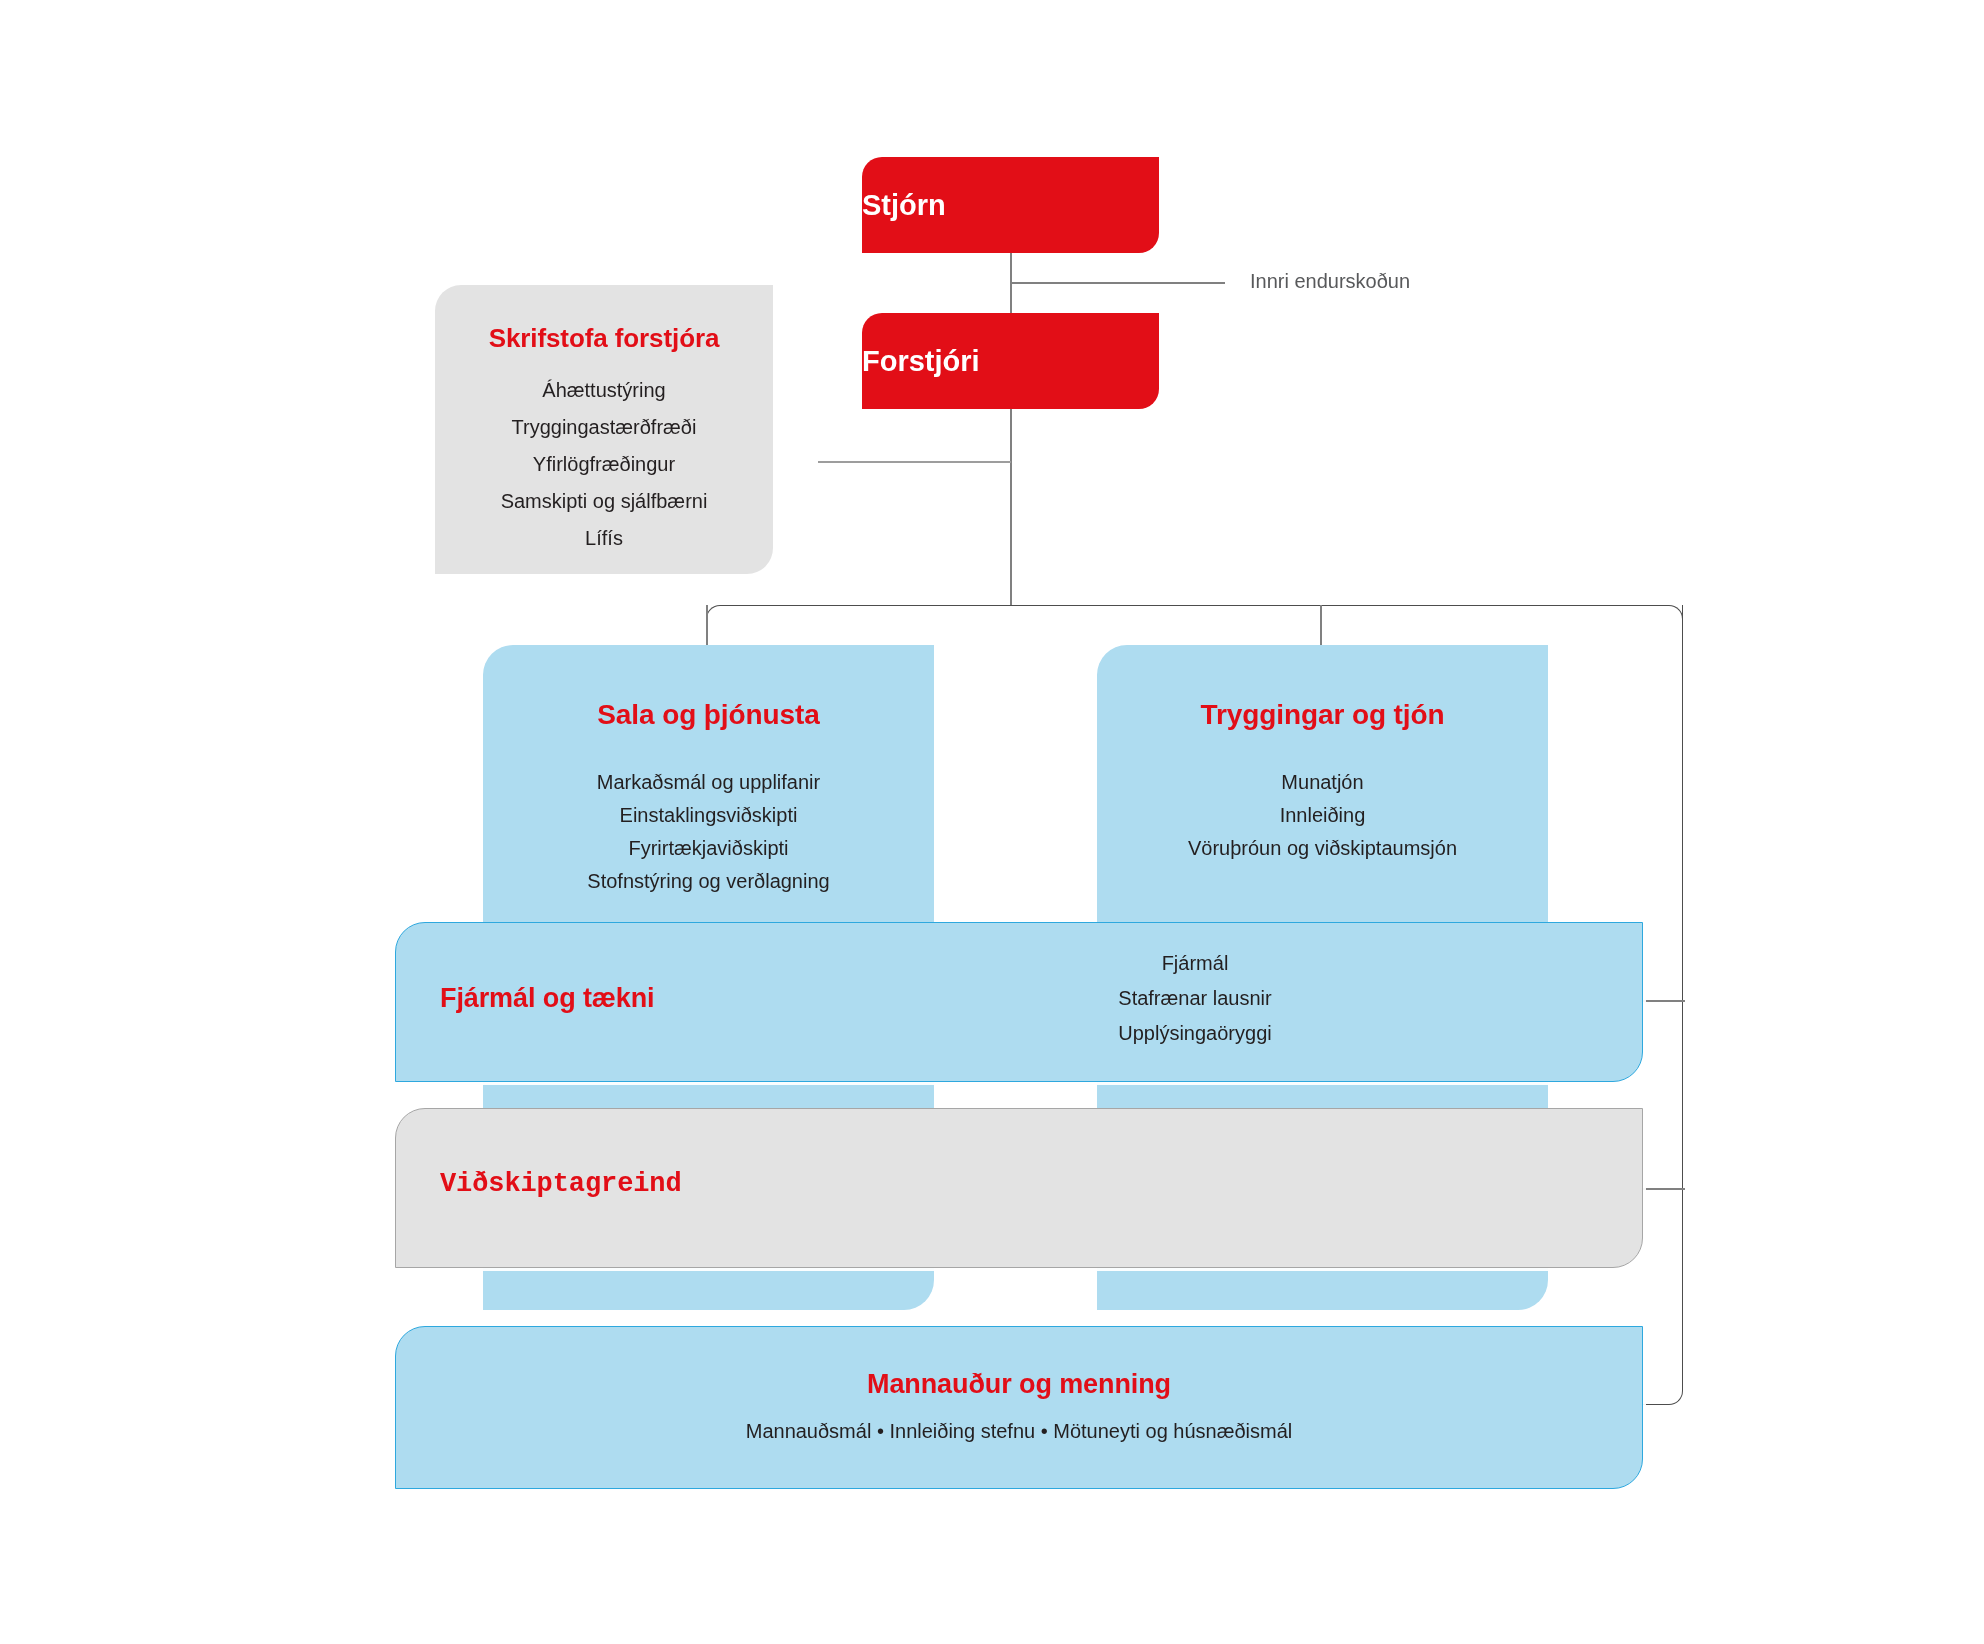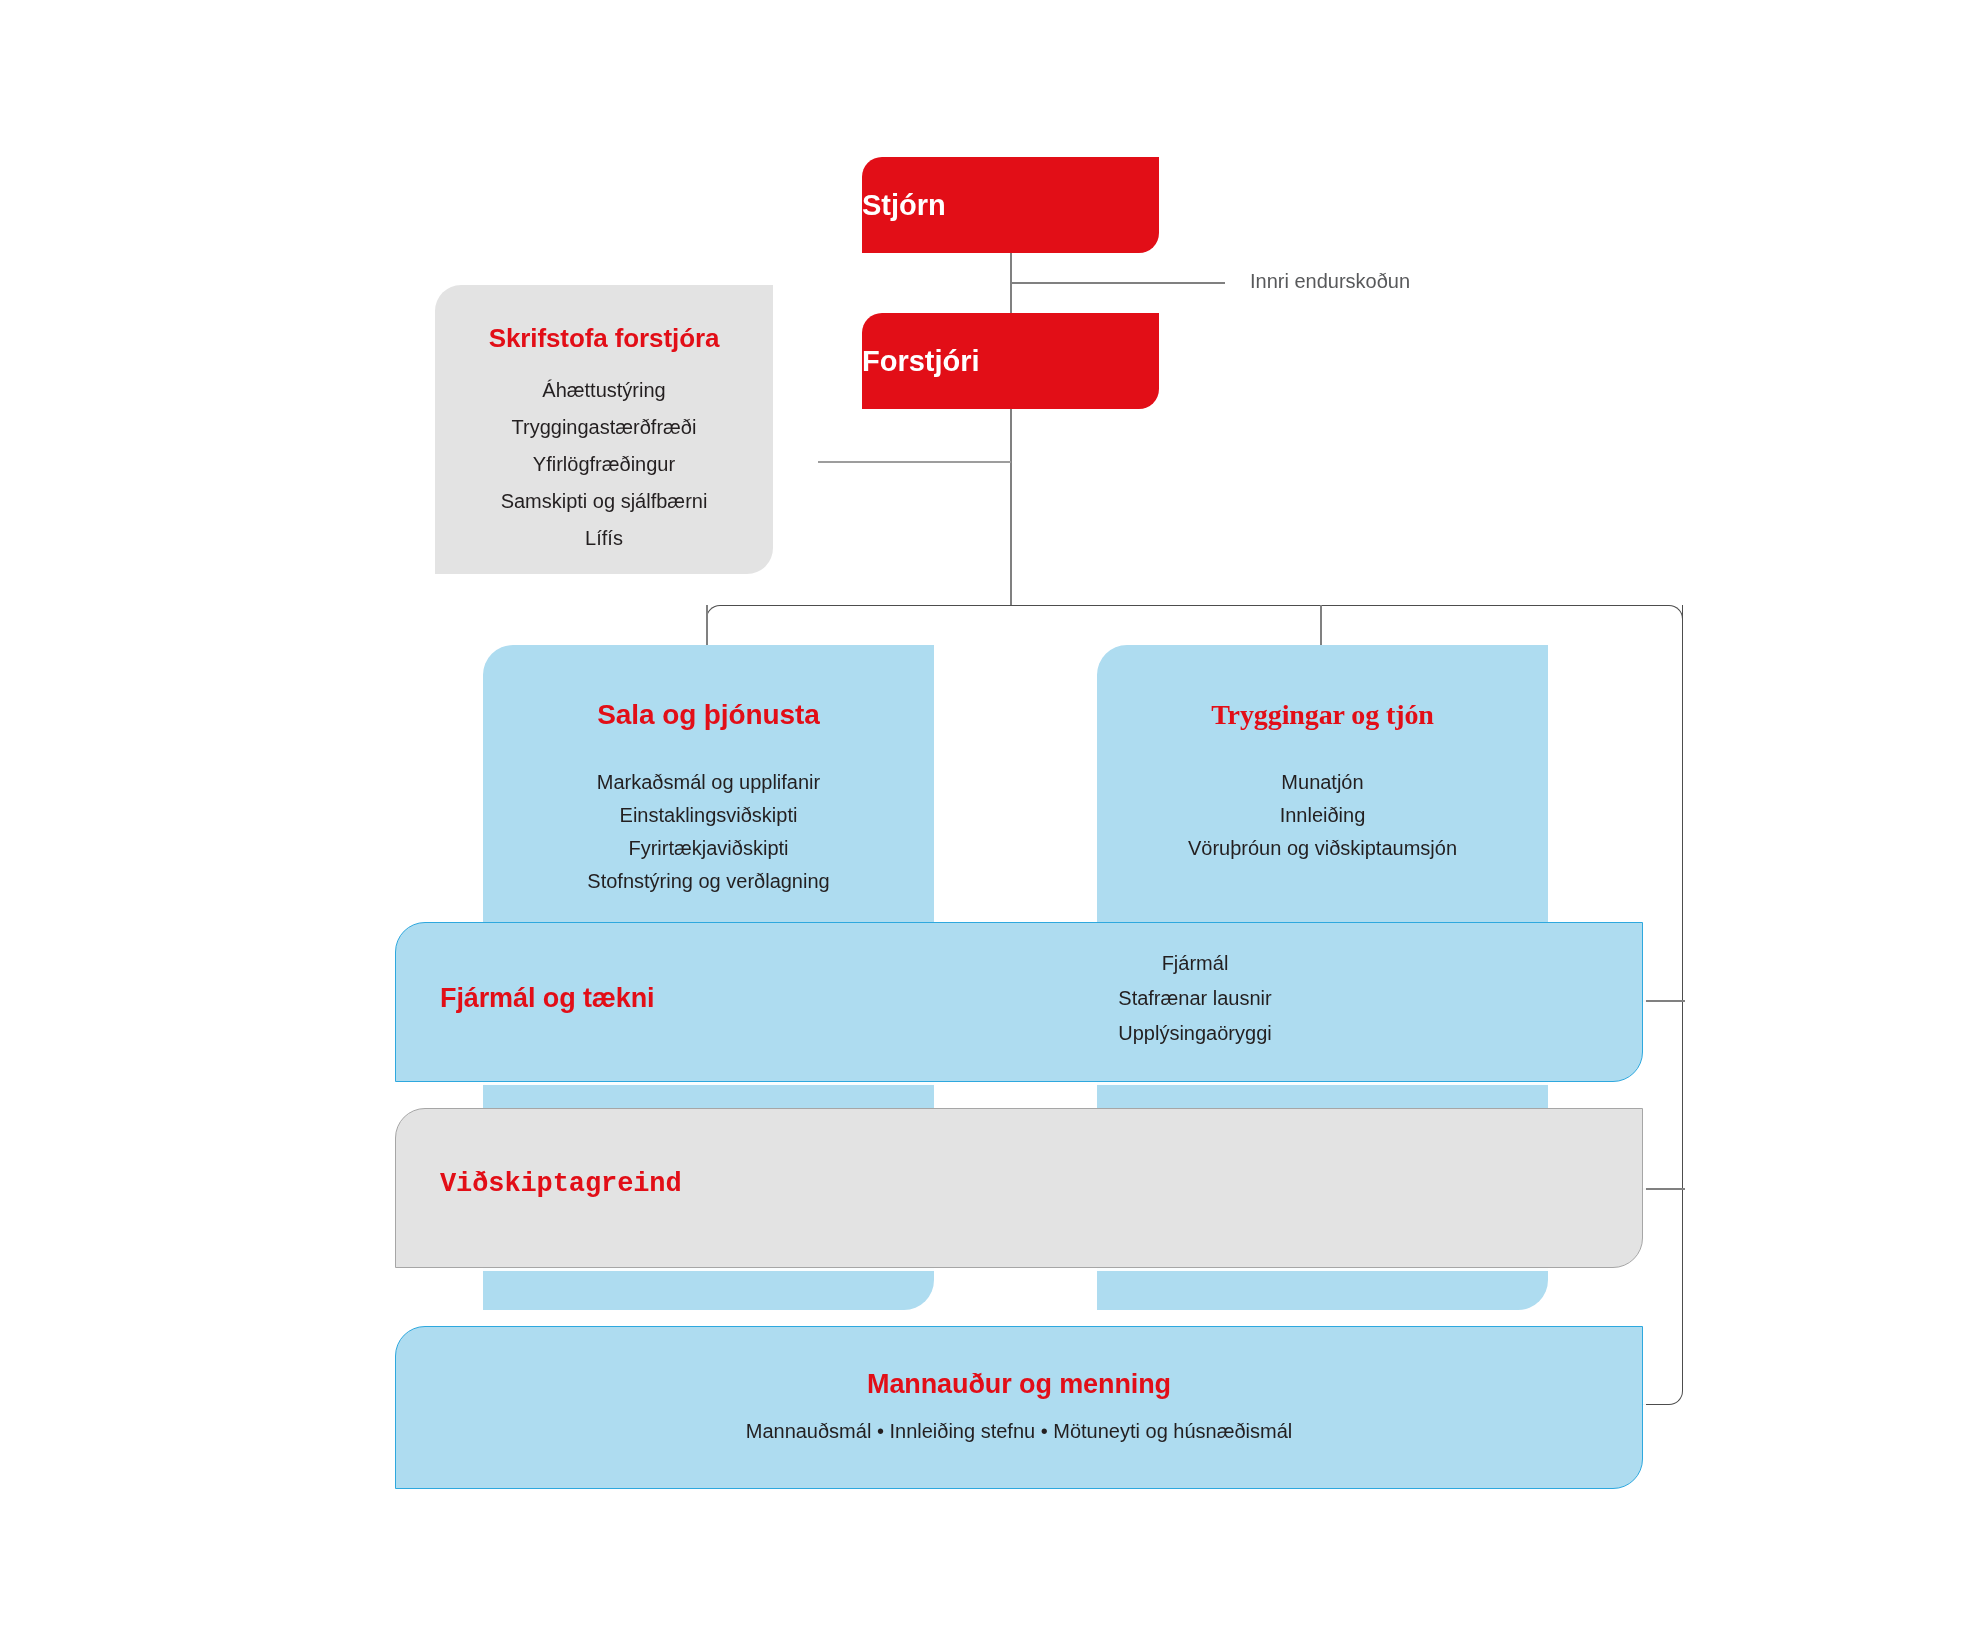--- a/index.html
+++ b/index.html
@@ -153,21 +153,21 @@
     <div class="box-title" style="font-size:28px;margin-top:54px;text-align:right;">Sala og þjónusta</div>
     <div class="box-items" style="font-size:20px;line-height:33px;margin-top:35px;">
       <div>Markaðsmál og upplifanir</div>
       <div>Einstaklingsviðskipti</div>
       <div>Fyrirtækjaviðskipti</div>
       <div>Stofnstýring og verðlagning</div>
     </div>
   </div>
 
   <div class="col-box" style="left:1097px;top:645px;width:451px;height:665px;">
-    <div class="box-title" style="font-size:28px;margin-top:54px;font-family:Liberation Serif, serif;">Tryggingar og tjón</div>
+    <div class="box-title" style="font-size:28px;margin-top:54px;">Tryggingar og tjón</div>
     <div class="box-items" style="font-size:20px;line-height:33px;margin-top:35px;">
       <div>Munatjón</div>
       <div>Innleiðing</div>
       <div>Vöruþróun og viðskiptaumsjón</div>
     </div>
   </div>
 
   <div class="bar blue" style="left:395px;top:922px;width:1248px;height:160px;">
     <div class="box-title" style="position:absolute;left:44px;top:60px;font-size:27px;">Fjármál og tækni</div>
     <div class="box-items" style="position:absolute;left:634px;top:23px;width:330px;font-size:20px;line-height:35px;">

